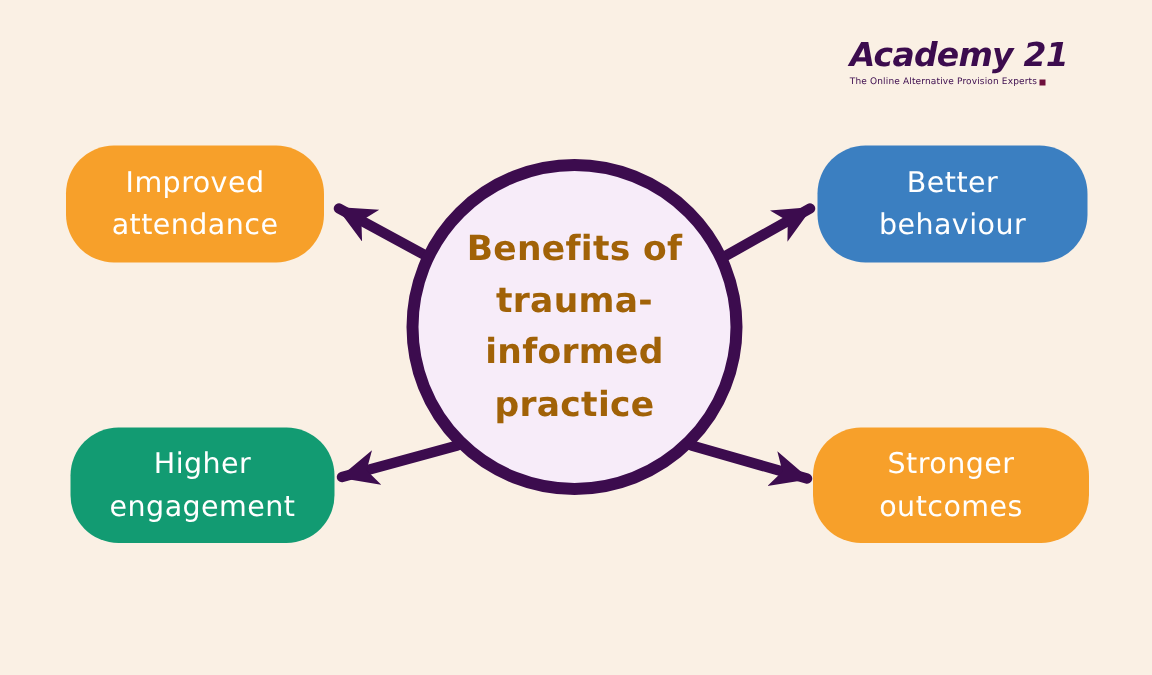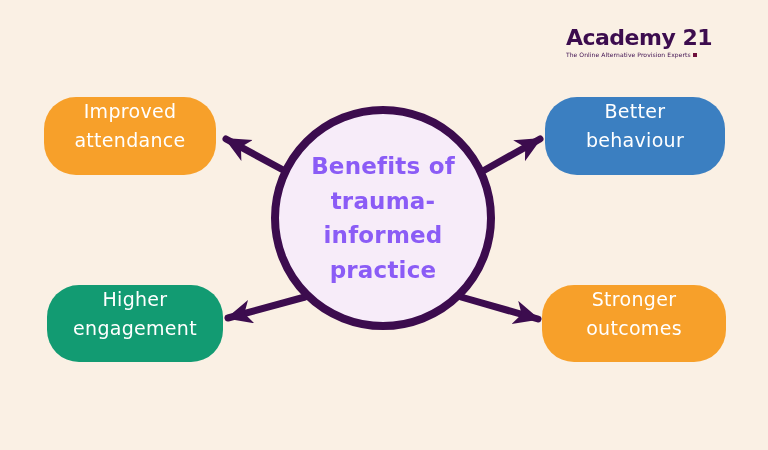--- a/index.html
+++ b/index.html
@@ -22,20 +22,21 @@
     right: 56px;
     text-align: left;
     color: #3C0C4E;
   }
   .logo-name {
     font-size: 22px;
     font-weight: 800;
     letter-spacing: -0.5px;
     line-height: 1.0;
     white-space: nowrap;
+    font-style: italic;
   }
   .logo-tagline-row {
     display: flex;
     align-items: center;
     gap: 2px;
     margin-top: 2px;
   }
   .logo-tagline {
     font-size: 6px;
     letter-spacing: 0.1px;
@@ -67,34 +68,34 @@
     width: 208px;
     height: 208px;
     background: #F7ECF9;
     border: 8px solid #3C0C4E;
     border-radius: 50%;
     display: flex;
     align-items: center;
     justify-content: center;
   }
   .center-label {
-    color: #8b5cf6;
+    color: #a16207;
     font-size: 23px;
     font-weight: 700;
     line-height: 1.5;
     text-align: center;
     white-space: pre-line;
     letter-spacing: 0.2px;
   }
 
   
   .node {
     position: absolute;
     display: flex;
-    align-items: flex-start;
+    align-items: center;
     justify-content: center;
     border-radius: 32px;
   }
   .node-label {
     color: #ffffff;
     font-size: 19px;
     font-weight: 500;
     line-height: 1.5;
     text-align: center;
     white-space: pre-line;

